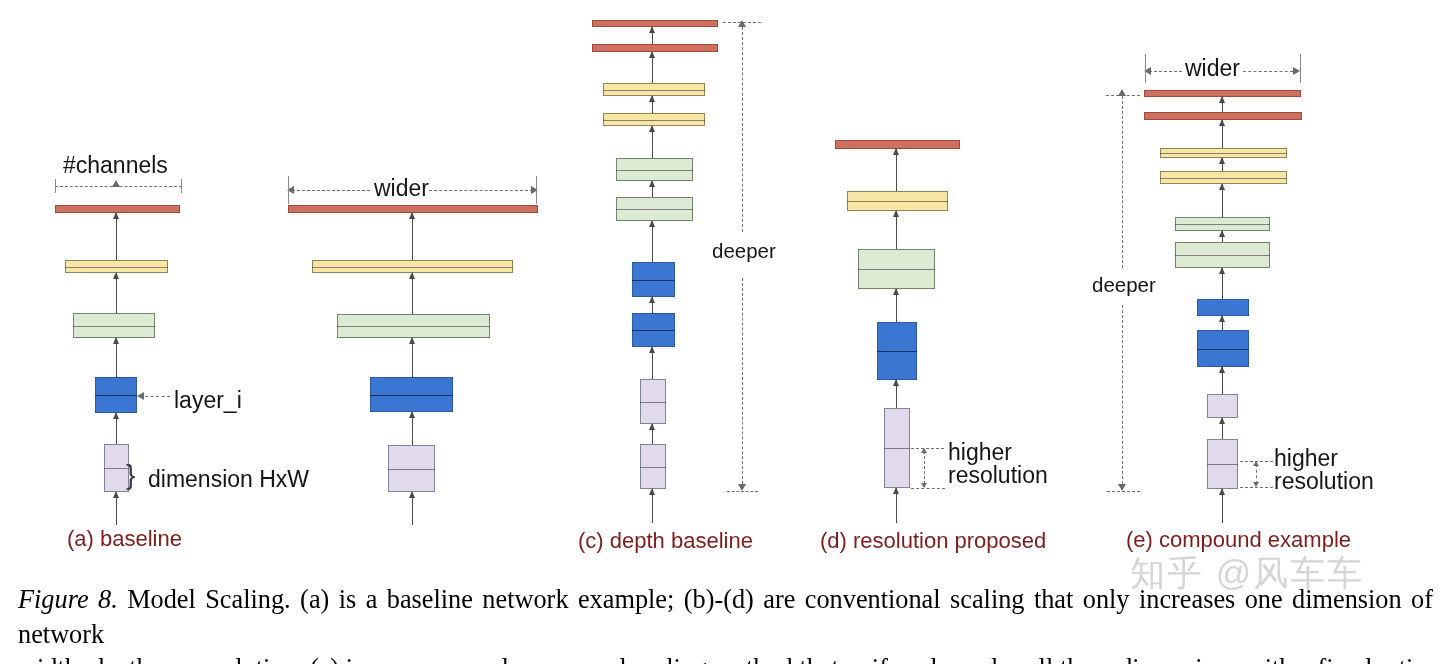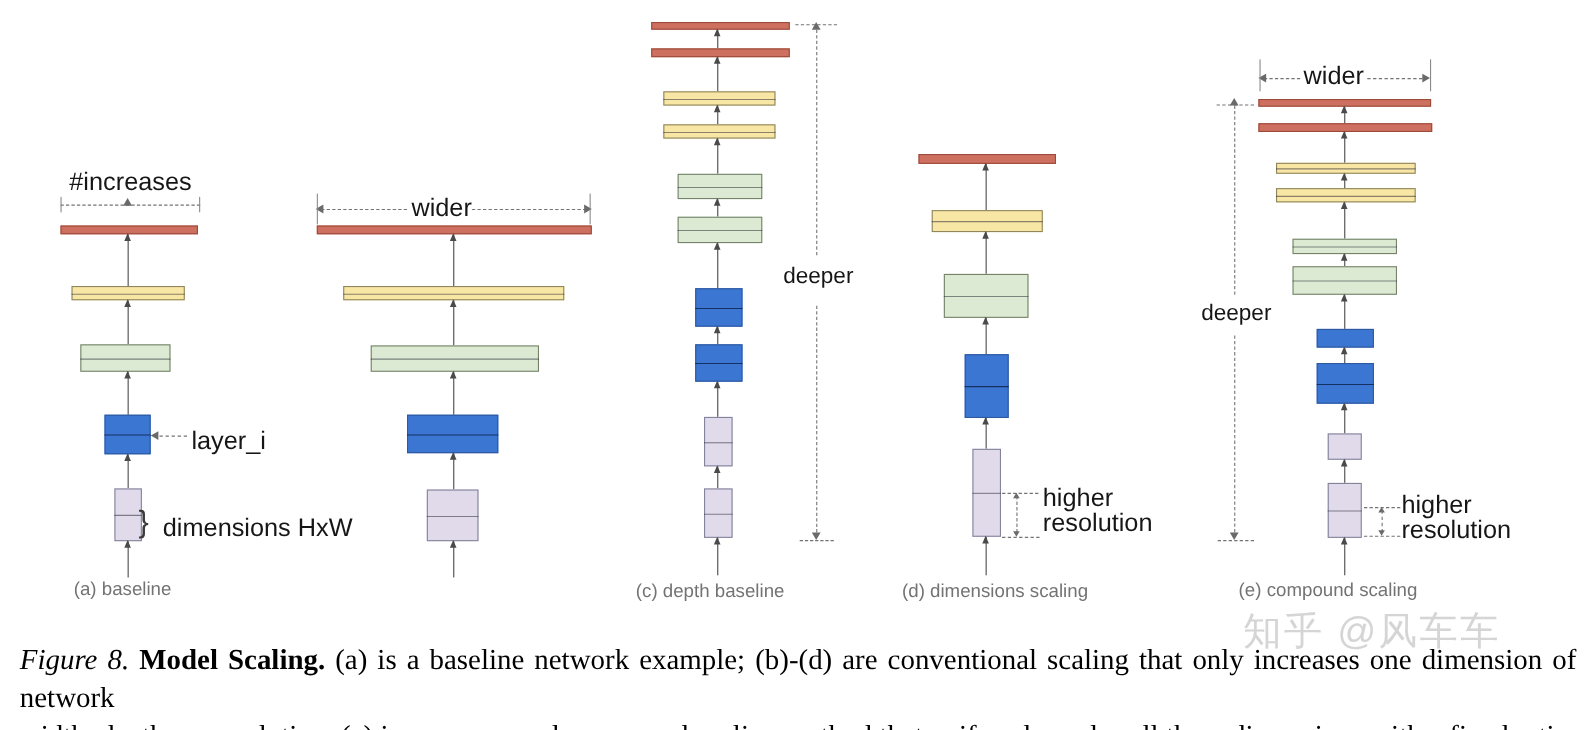--- a/index.html
+++ b/index.html
@@ -25,37 +25,37 @@
   .tri{position:absolute;width:0;height:0;}
   .tri-l{border-top:4px solid transparent;border-bottom:4px solid transparent;border-right:7px solid #6a6a6a;}
   .tri-r{border-top:4px solid transparent;border-bottom:4px solid transparent;border-left:7px solid #6a6a6a;}
   .tri-u{border-left:4px solid transparent;border-right:4px solid transparent;border-bottom:7px solid #6a6a6a;}
   .tri-d{border-left:4px solid transparent;border-right:4px solid transparent;border-top:7px solid #6a6a6a;}
   .sm.tri-u{border-left-width:3px;border-right-width:3px;border-bottom-width:5px;}
   .sm.tri-d{border-left-width:3px;border-right-width:3px;border-top-width:5px;}
   
   .ann{position:absolute;font-size:23px;line-height:1.16;color:#161616;white-space:nowrap;}
   .ann-lg{font-size:20.5px;}
-  .plabel{position:absolute;font-size:17px;color:#737373;white-space:nowrap;}
+  .plabel{position:absolute;font-size:22px;color:#7f1d1d;white-space:nowrap;}
   .brace{position:absolute;font-size:28px;color:#3a3a3a;}
   
   .caption{position:absolute;left:18px;width:1415px;top:583px;z-index:2;
     font-family:"Liberation Serif",serif;font-size:26.3px;color:#000;}
   .cap-line{display:block;text-align:justify;text-align-last:justify;line-height:34.5px;}
   .cap-it{font-style:italic;}
-  .cap-b{font-weight:bold;}
+  .cap-b{font-weight:normal;}
   .watermark{position:absolute;left:1130px;top:538px;z-index:3;font-size:35px;letter-spacing:2px;
     color:rgba(203,203,203,0.8);white-space:nowrap;margin-top:12px;}
 </style>
 </head>
 <body>
 
 <div id="stage">
 
-  <div class="ann" style="left:63px;top:152px">#increases</div>
+  <div class="ann" style="left:63px;top:152px">#channels</div>
   <div class="dash-h" style="left:55px;top:186px;width:127px"></div>
   <div class="tick" style="left:55px;top:179px;height:14px"></div>
   <div class="tick" style="left:181px;top:179px;height:14px"></div>
   <div class="tri tri-u" style="left:112px;top:180px"></div>
 
   <div class="box c-red" style="left:55px;top:205px;width:125px;height:8px"></div>
   <div class="arrow" style="left:116px;top:213px;height:47px"></div>
   <div class="box c-yellow mid" style="left:65px;top:260px;width:103px;height:13px"></div>
   <div class="arrow" style="left:116px;top:273px;height:40px"></div>
   <div class="box c-green mid" style="left:73px;top:313px;width:82px;height:25px"></div>
@@ -63,21 +63,21 @@
   <div class="box c-blue mid" style="left:95px;top:377px;width:42px;height:36px"></div>
   <div class="arrow" style="left:116px;top:413px;height:31px"></div>
   <div class="box c-purple mid" style="left:104px;top:444px;width:25px;height:48px"></div>
   <div class="arrow" style="left:116px;top:492px;height:33px"></div>
 
   <div class="tri tri-l" style="left:137px;top:392px"></div>
   <div class="dash-h" style="left:145px;top:396px;width:25px"></div>
   <div class="ann" style="left:174px;top:387px">layer_i</div>
 
   <div class="brace" style="left:126px;top:459px">}</div>
-  <div class="ann" style="left:148px;top:466px">dimensions HxW</div>
+  <div class="ann" style="left:148px;top:466px">dimension HxW</div>
 
   <div class="plabel" style="left:67px;top:526px">(a) baseline</div>
 
   <div class="ann" style="left:374px;top:175px">wider</div>
   <div class="dash-h" style="left:292px;top:190px;width:78px"></div>
   <div class="dash-h" style="left:429px;top:190px;width:104px"></div>
   <div class="tri tri-l" style="left:287px;top:186px"></div>
   <div class="tri tri-r" style="left:531px;top:186px"></div>
   <div class="tick" style="left:288px;top:176px;height:28px"></div>
   <div class="tick" style="left:536px;top:176px;height:28px"></div>
@@ -137,21 +137,21 @@
   <div class="arrow" style="left:896px;top:488px;height:35px"></div>
 
   <div class="ann" style="left:948px;top:439px">higher</div>
   <div class="ann" style="left:948px;top:462px">resolution</div>
   <div class="dash-h" style="left:911px;top:448px;width:33px"></div>
   <div class="tri tri-u sm" style="left:921px;top:448px"></div>
   <div class="dash-v" style="left:924px;top:451px;height:33px"></div>
   <div class="tri tri-d sm" style="left:921px;top:483px"></div>
   <div class="dash-h" style="left:911px;top:488px;width:34px"></div>
 
-  <div class="plabel" style="left:820px;top:528px">(d) dimensions scaling</div>
+  <div class="plabel" style="left:820px;top:528px">(d) resolution proposed</div>
 
   <div class="ann" style="left:1185px;top:55px">wider</div>
   <div class="dash-h" style="left:1149px;top:71px;width:33px"></div>
   <div class="dash-h" style="left:1243px;top:71px;width:50px"></div>
   <div class="tri tri-l" style="left:1144px;top:67px"></div>
   <div class="tri tri-r" style="left:1293px;top:67px"></div>
   <div class="tick" style="left:1145px;top:54px;height:29px"></div>
   <div class="tick" style="left:1300px;top:54px;height:29px"></div>
 
   <div class="box c-red" style="left:1144px;top:90px;width:157px;height:7px"></div>
@@ -184,21 +184,21 @@
   <div class="dash-h" style="left:1107px;top:491px;width:33px"></div>
 
   <div class="ann" style="left:1274px;top:445px">higher</div>
   <div class="ann" style="left:1274px;top:468px">resolution</div>
   <div class="dash-h" style="left:1240px;top:461px;width:33px"></div>
   <div class="tri tri-u sm" style="left:1253px;top:461px"></div>
   <div class="dash-v" style="left:1256px;top:464px;height:20px"></div>
   <div class="tri tri-d sm" style="left:1253px;top:482px"></div>
   <div class="dash-h" style="left:1240px;top:487px;width:33px"></div>
 
-  <div class="plabel" style="left:1126px;top:527px">(e) compound scaling</div>
+  <div class="plabel" style="left:1126px;top:527px">(e) compound example</div>
 
   <div class="caption">
     <span class="cap-line"><span class="cap-it">Figure 8.</span><span class="cap-b"> Model Scaling.</span><span> (a) is a baseline network example; (b)-(d) are conventional scaling that only increases one dimension of network</span></span>
     <span class="cap-line">width, depth, or resolution. (e) is our proposed compound scaling method that uniformly scales all three dimensions with a fixed ratio.</span>
   </div>
 
   <div class="watermark">知乎 @风车车</div>
 
 </div>
 

